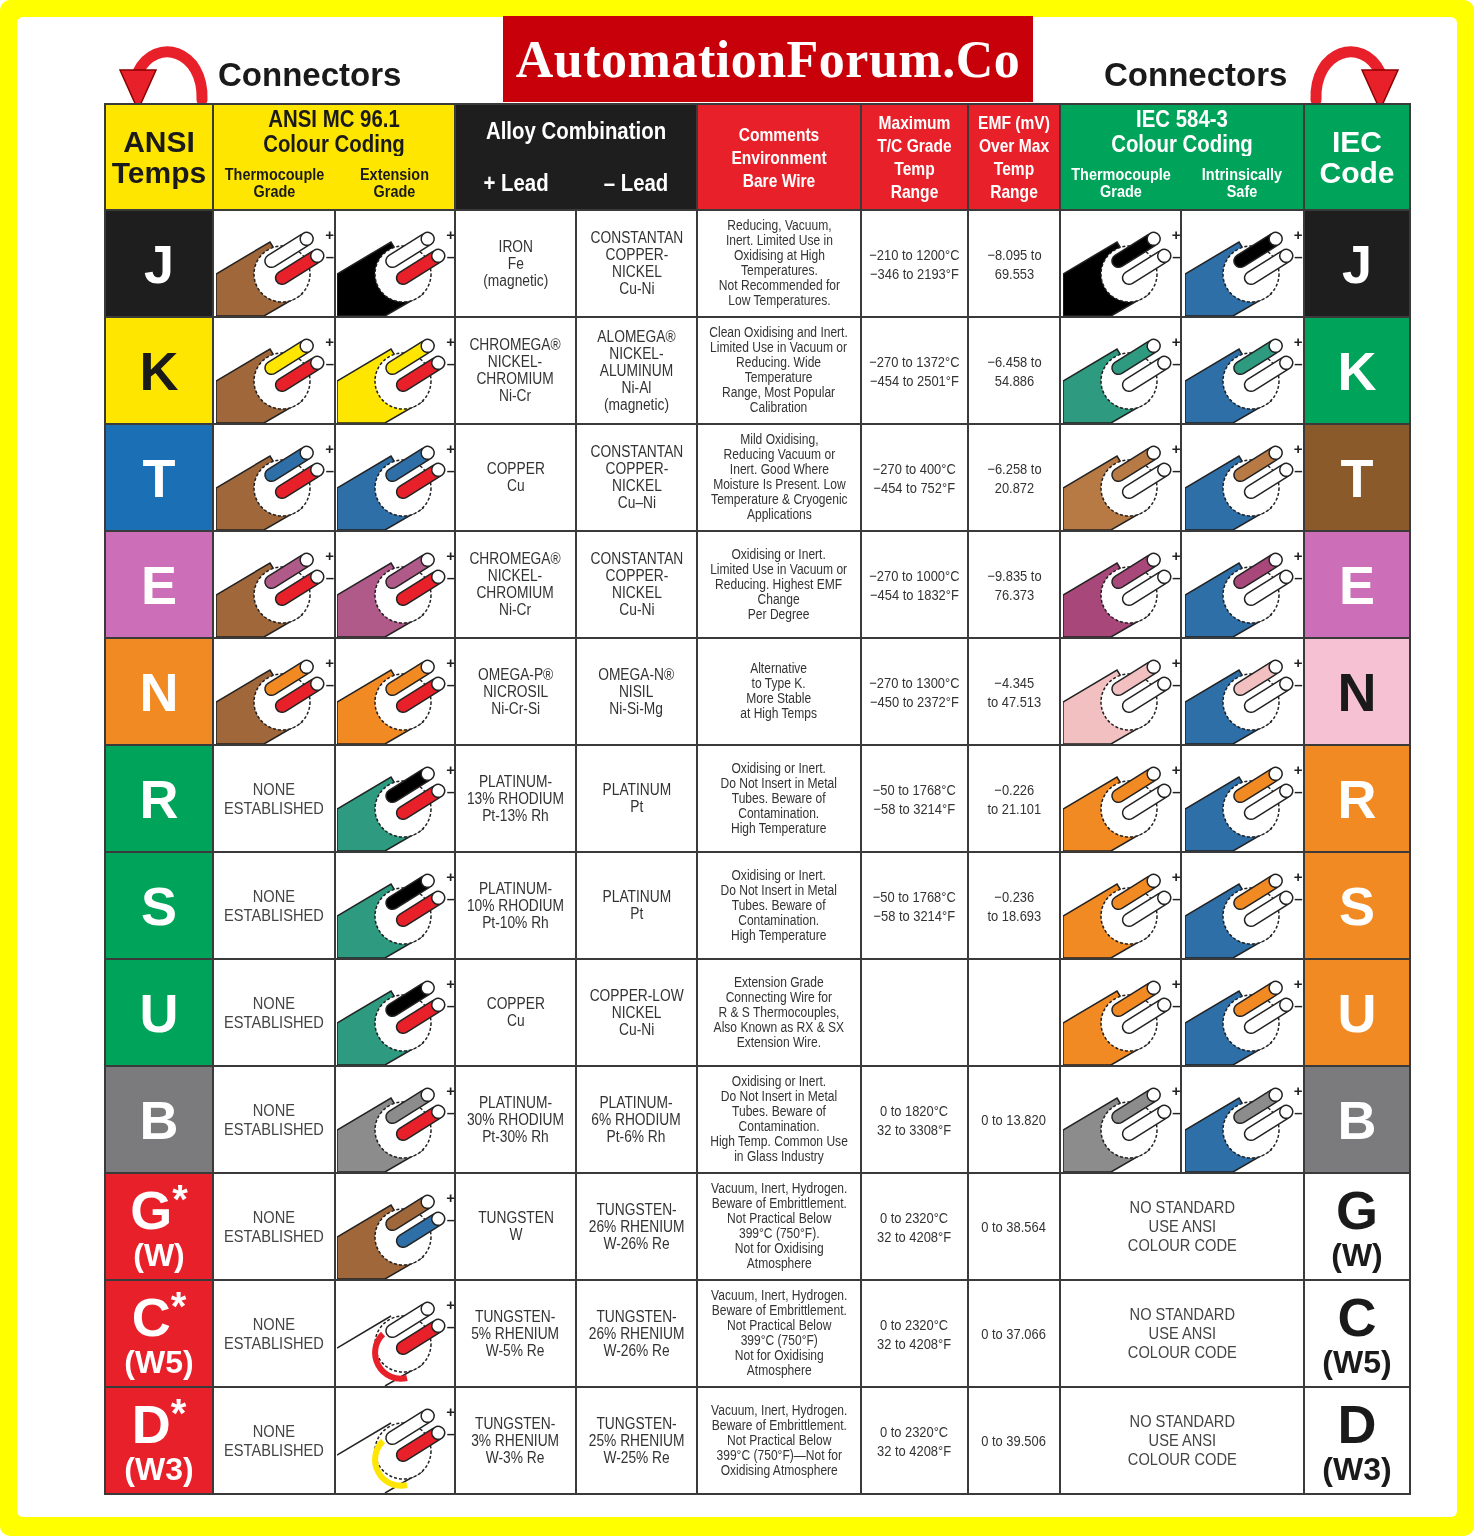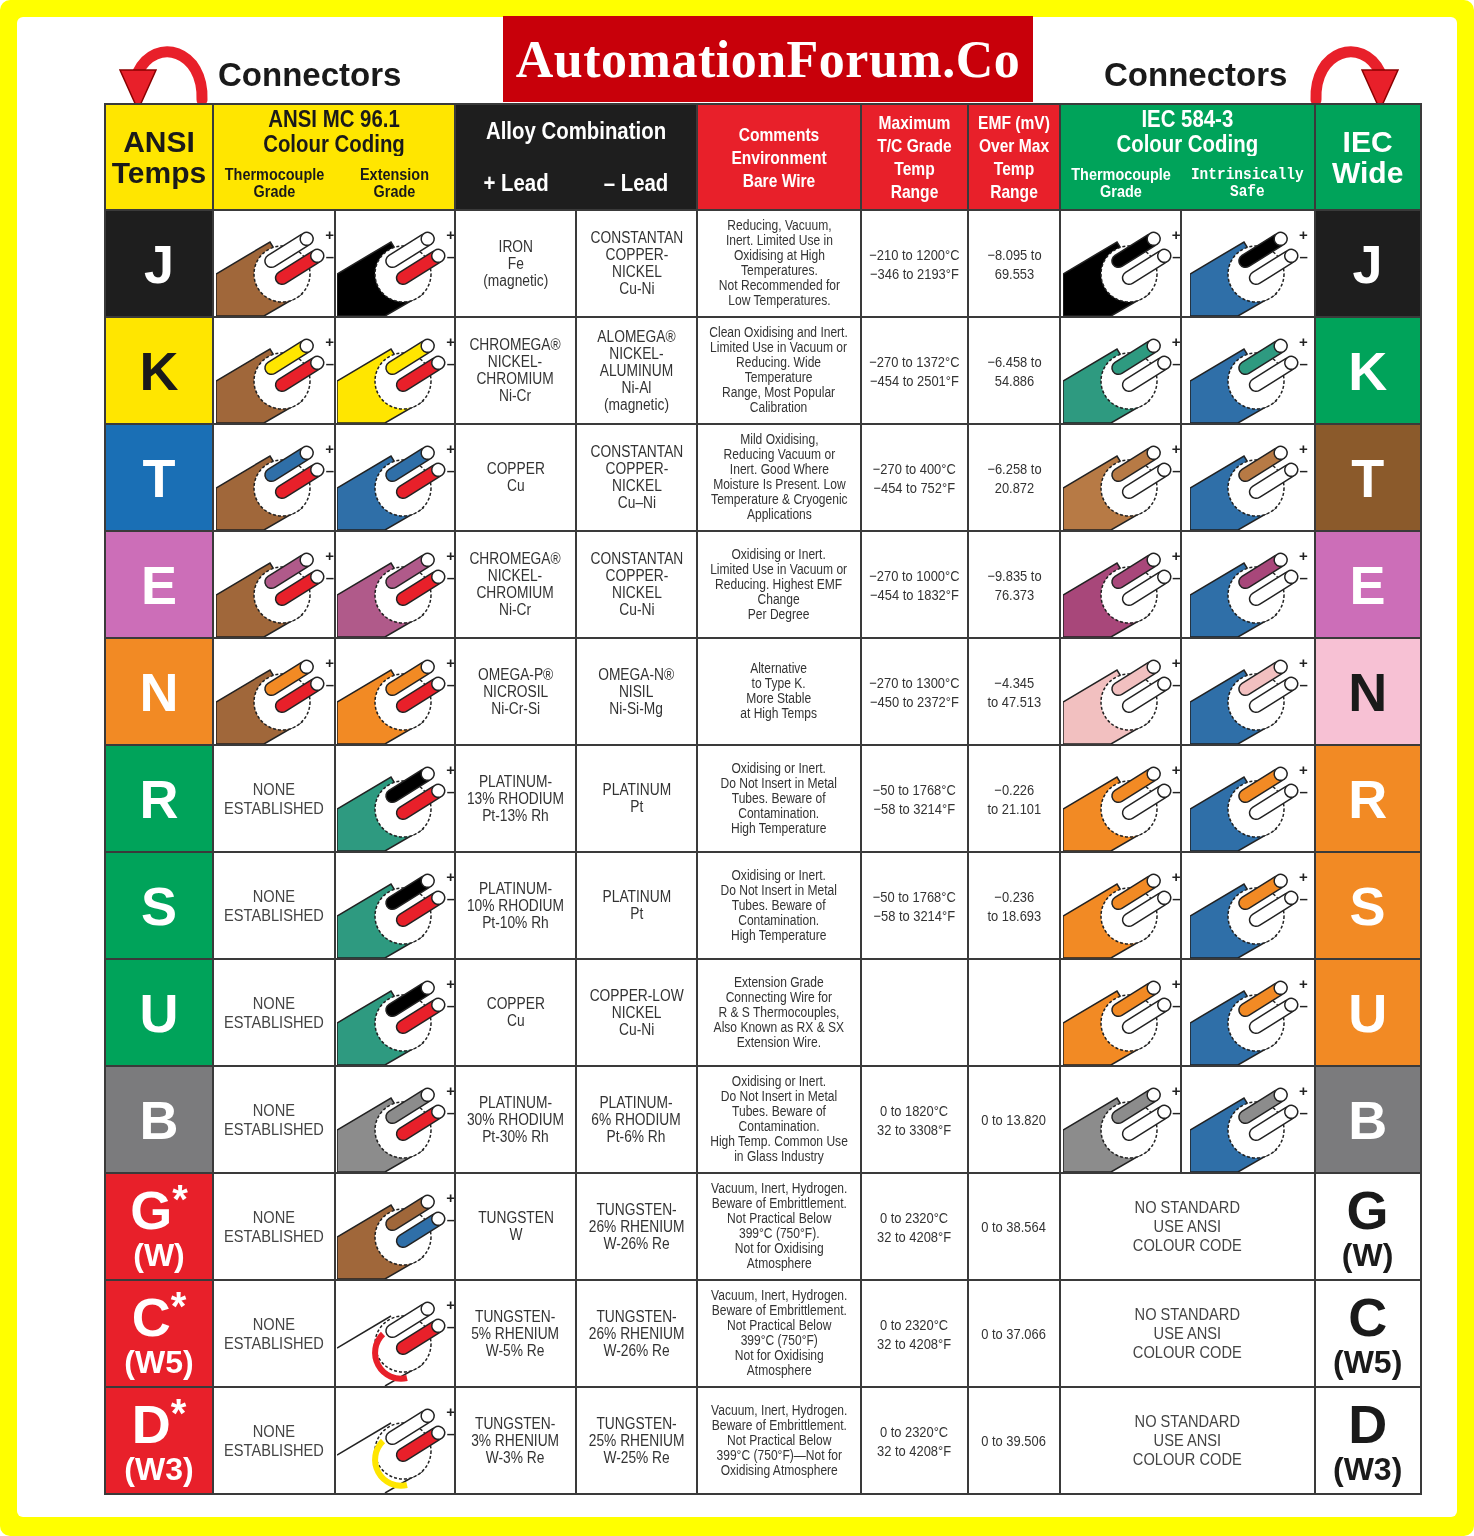--- a/index.html
+++ b/index.html
@@ -93,21 +93,21 @@
 Over Max
 Temp
 Range</div>
       </th>
       <th colspan="2" class="h-green" style="border-bottom:none;">
         <div class="h-title" style="white-space:pre-line;">IEC 584-3
 Colour Coding</div>
       </th>
       <th rowspan="2" class="h-green">
         <div style="font-size:30px;line-height:31px;white-space:pre-line;">IEC
-Wide</div>
+Code</div>
       </th>
     </tr>
     <tr class="hdr" style="height:54px;">
       <th class="h-yellow" style="border-top:none;border-right:none;">
           <div class="h-sub" style="white-space:pre-line;">Thermocouple
 Grade</div>
         </th>
       <th class="h-yellow" style="border-top:none;border-left:none;">
           <div class="h-sub" style="white-space:pre-line;">Extension
 Grade</div>
@@ -115,21 +115,21 @@
       <th class="h-black" style="border-top:none;border-right:none;">
           <div class="h-title">+ Lead</div>
         </th>
       <th class="h-black" style="border-top:none;border-left:none;">
           <div class="h-title">– Lead</div>
         </th>
       <th class="h-green" style="border-top:none;border-right:none;">
           <div class="h-sub" style="white-space:pre-line;">Thermocouple
 Grade</div>
         </th>
-      <th class="h-green" style="border-top:none;border-left:none;font-family:Liberation Mono, monospace;">
+      <th class="h-green" style="border-top:none;border-left:none;">
           <div class="h-sub" style="white-space:pre-line;">Intrinsically
 Safe</div>
         </th>
     </tr>
   </thead>
   <tbody id="tbody">
       <tr style="height: 107px;">
         <td style="background: rgb(30, 30, 30);">
           <div class="code" style="color: rgb(255, 255, 255);"><span>J</span></div>
         </td>

